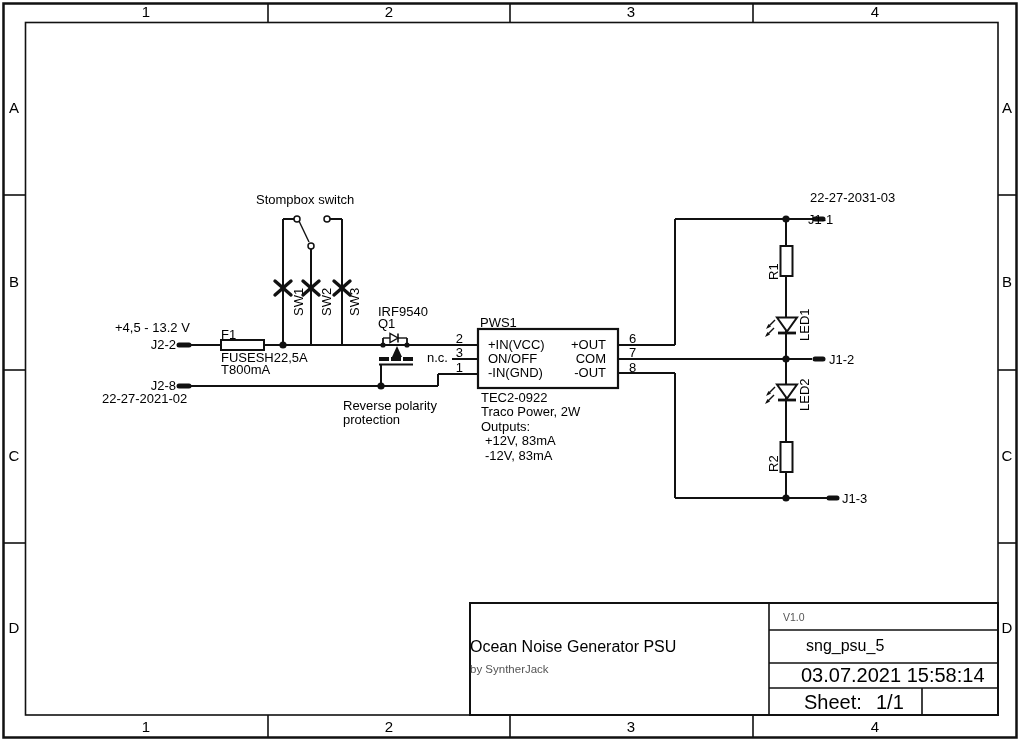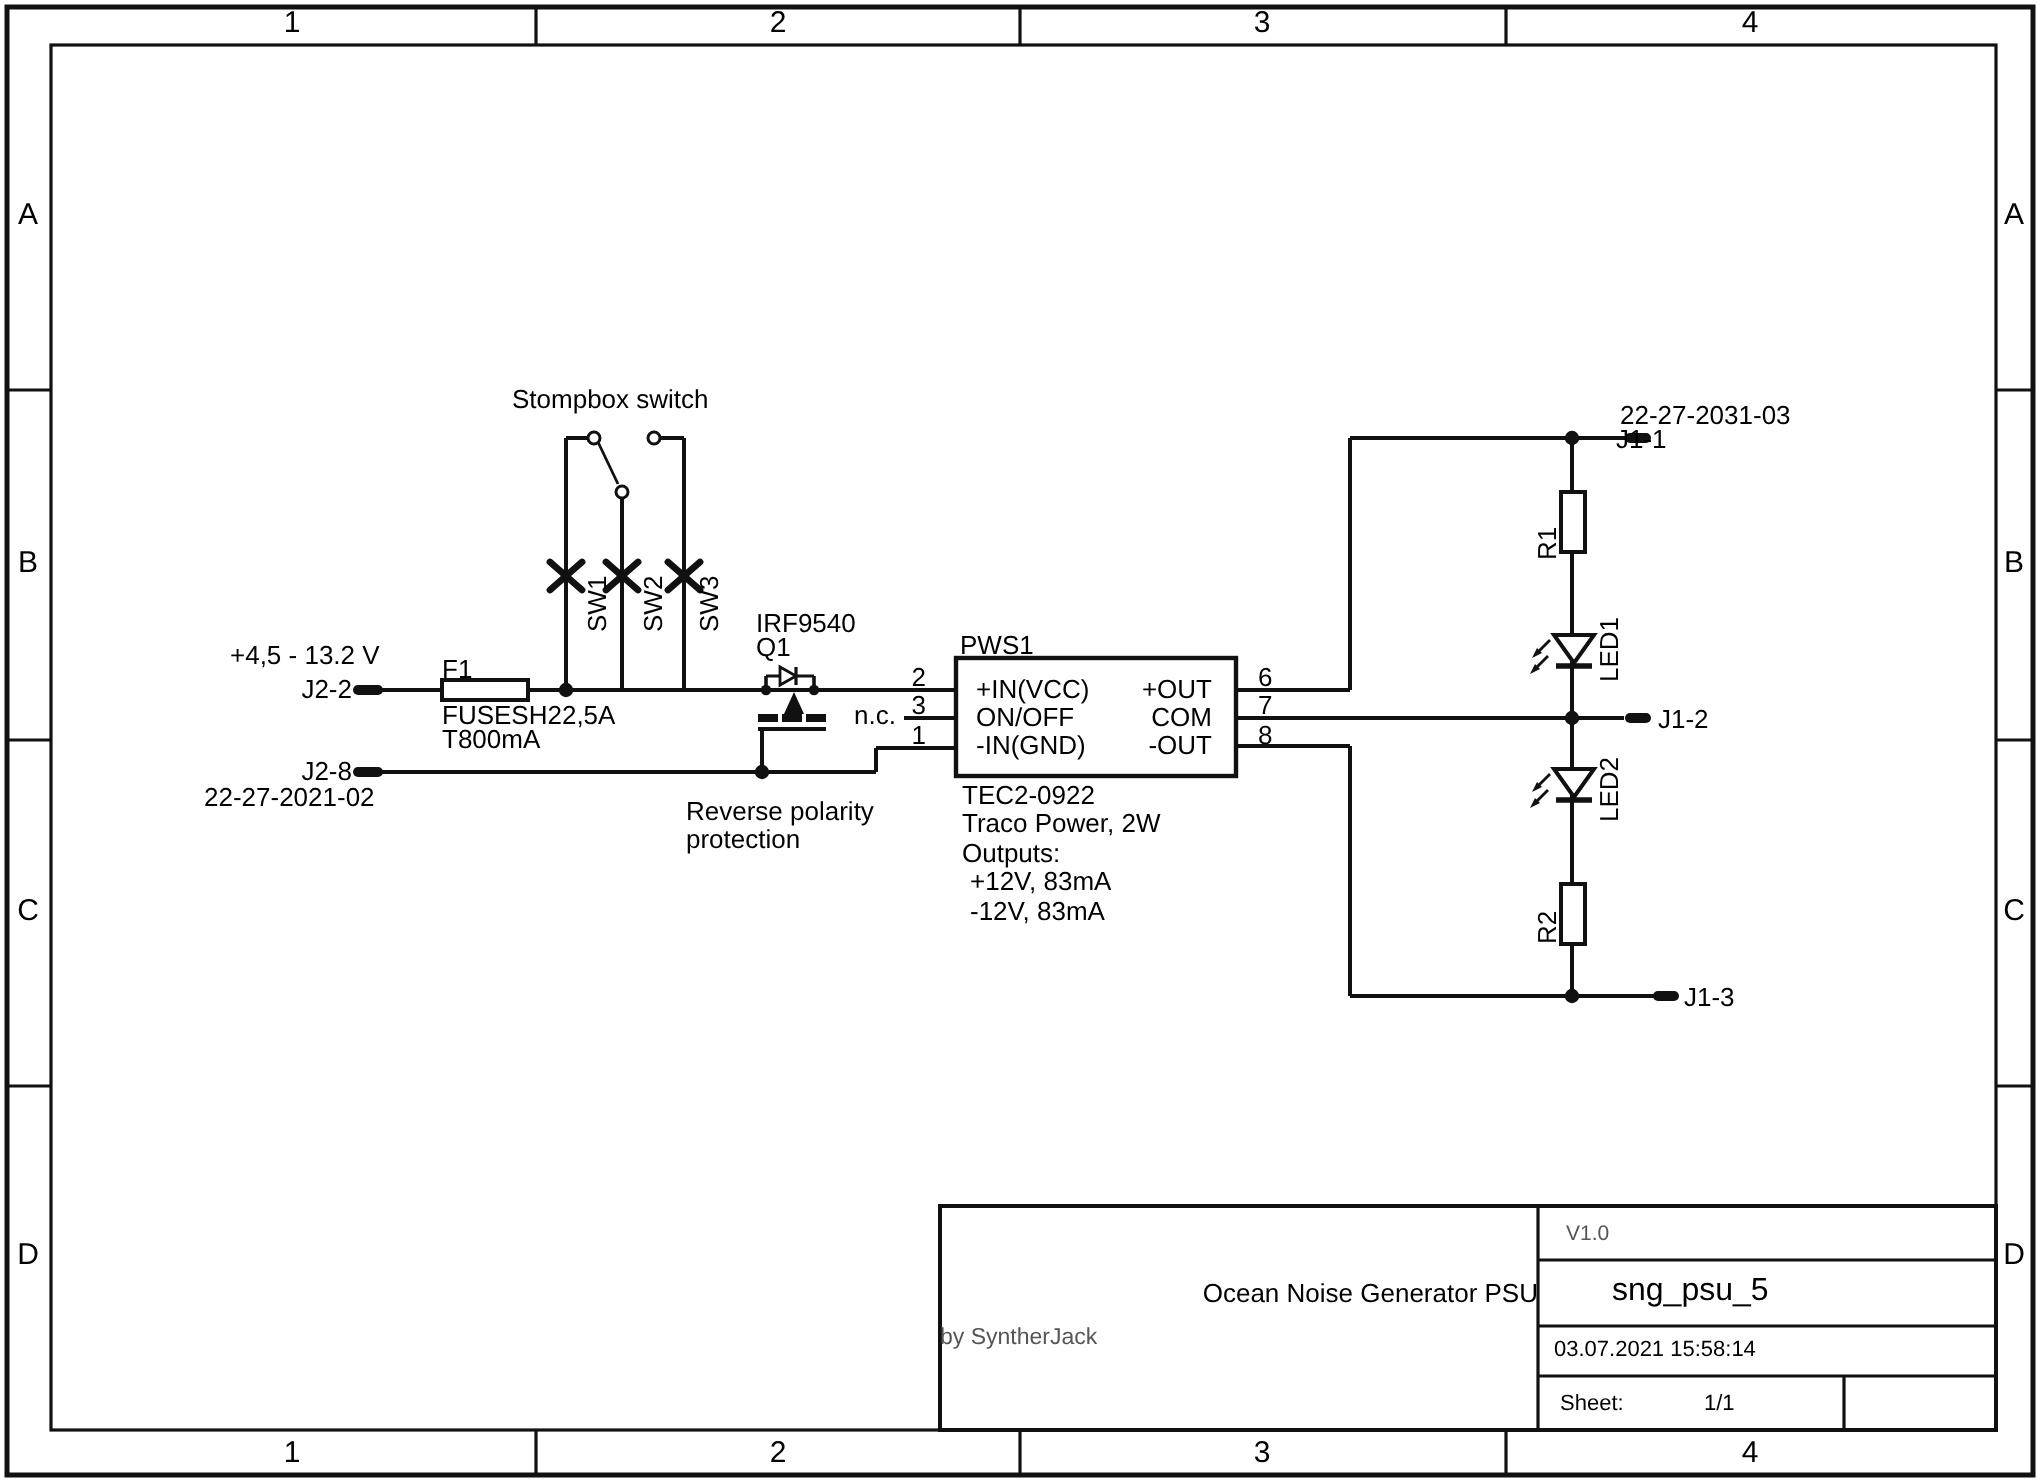--- a/index.html
+++ b/index.html
@@ -4,25 +4,25 @@
 <style>
   html,body { margin:0; padding:0; background:#fff; }
   #page {
     position:relative; width:1020px; height:741px; background:#fff;
     font-family:"Liberation Sans", sans-serif; color:#000; overflow:hidden;
   }
   svg { position:absolute; left:0; top:0; }
   .t { position:absolute; white-space:nowrap; font-size:13px; line-height:13px; color:#000; }
   .rot { transform-origin:0 0; transform:rotate(-90deg); }
   .frame-num { font-size:15px; line-height:15px; text-align:center; }
-  .tb-title { font-size:13px; line-height:18px; text-align:right; }
+  .tb-title { font-size:16px; line-height:18px; text-align:left; }
   .tb-author { font-size:11.5px; line-height:12px; color:#555; text-align:left; }
   .tb-version { font-size:10.5px; line-height:11px; color:#555;text-align:right; }
   .tb-file { font-size:16px; line-height:16px;margin-left:28px; }
-  .tb-date, .tb-sheet { font-size:11px; line-height:16px; }
+  .tb-date, .tb-sheet { font-size:20px; line-height:16px;margin-left:24px; }
   .right-align { text-align:right; }
 </style>
 </head>
 <body>
 
 <div id="page">
 
   <svg width="1020" height="741" viewBox="0 0 1020 741">
 
     <g stroke="#111" fill="none">
@@ -222,21 +222,21 @@
   <div class="t" style="left:488px;top:366px">-IN(GND)</div>
   <div class="t right-align" style="right:414px;top:338px">+OUT</div>
   <div class="t right-align" style="right:414px;top:352px">COM</div>
   <div class="t right-align" style="right:414px;top:366px">-OUT</div>
   <div class="t" style="left:481px;top:391px">TEC2-0922</div>
   <div class="t" style="left:481px;top:405px">Traco Power, 2W</div>
   <div class="t" style="left:481px;top:420px">Outputs:</div>
   <div class="t" style="left:485px;top:434px">+12V, 83mA</div>
   <div class="t" style="left:485px;top:449px">-12V, 83mA</div>
 
-  <div class="t" style="left:810px;top:201px">22-27-2031-03</div>
+  <div class="t" style="left:810px;top:191px">22-27-2031-03</div>
   <div class="t" style="left:808px;top:213px">J1-1</div>
   <div class="t" style="left:829px;top:353px">J1-2</div>
   <div class="t" style="left:842px;top:492px">J1-3</div>
 
   <div class="t rot" style="left:767px;top:280px">R1</div>
   <div class="t rot" style="left:798px;top:341px">LED1</div>
   <div class="t rot" style="left:798px;top:411px">LED2</div>
   <div class="t rot" style="left:767px;top:472px">R2</div>
 
   <div class="t tb-title" style="left:470px;top:638px;width:299px">Ocean Noise Generator PSU</div>

